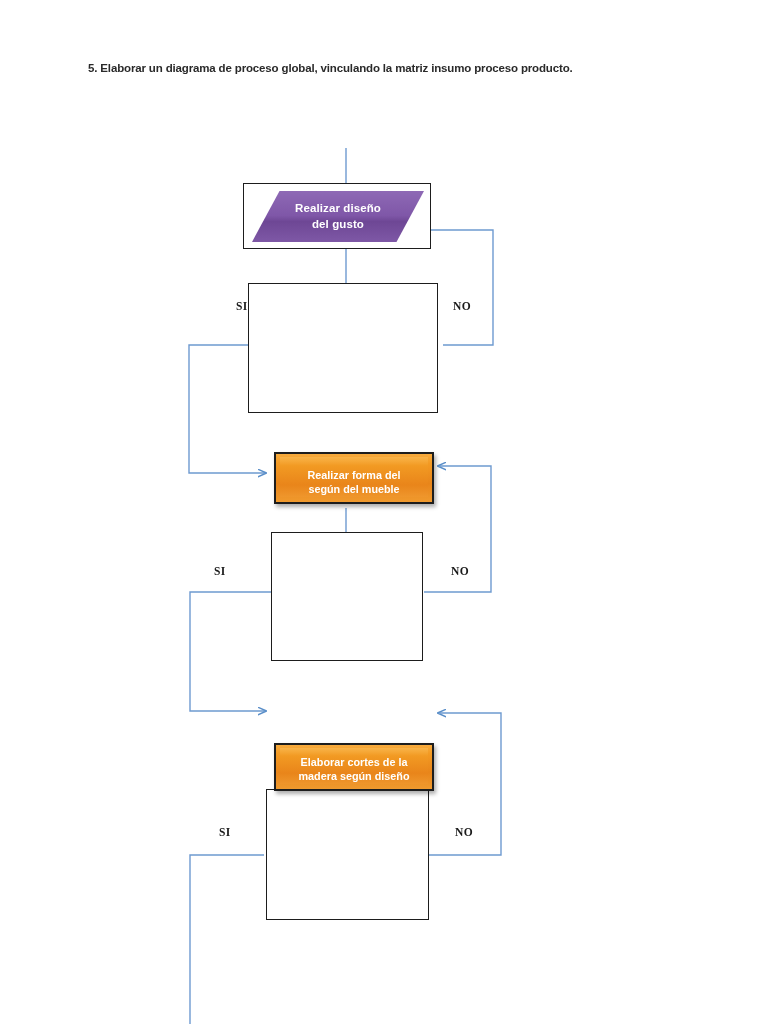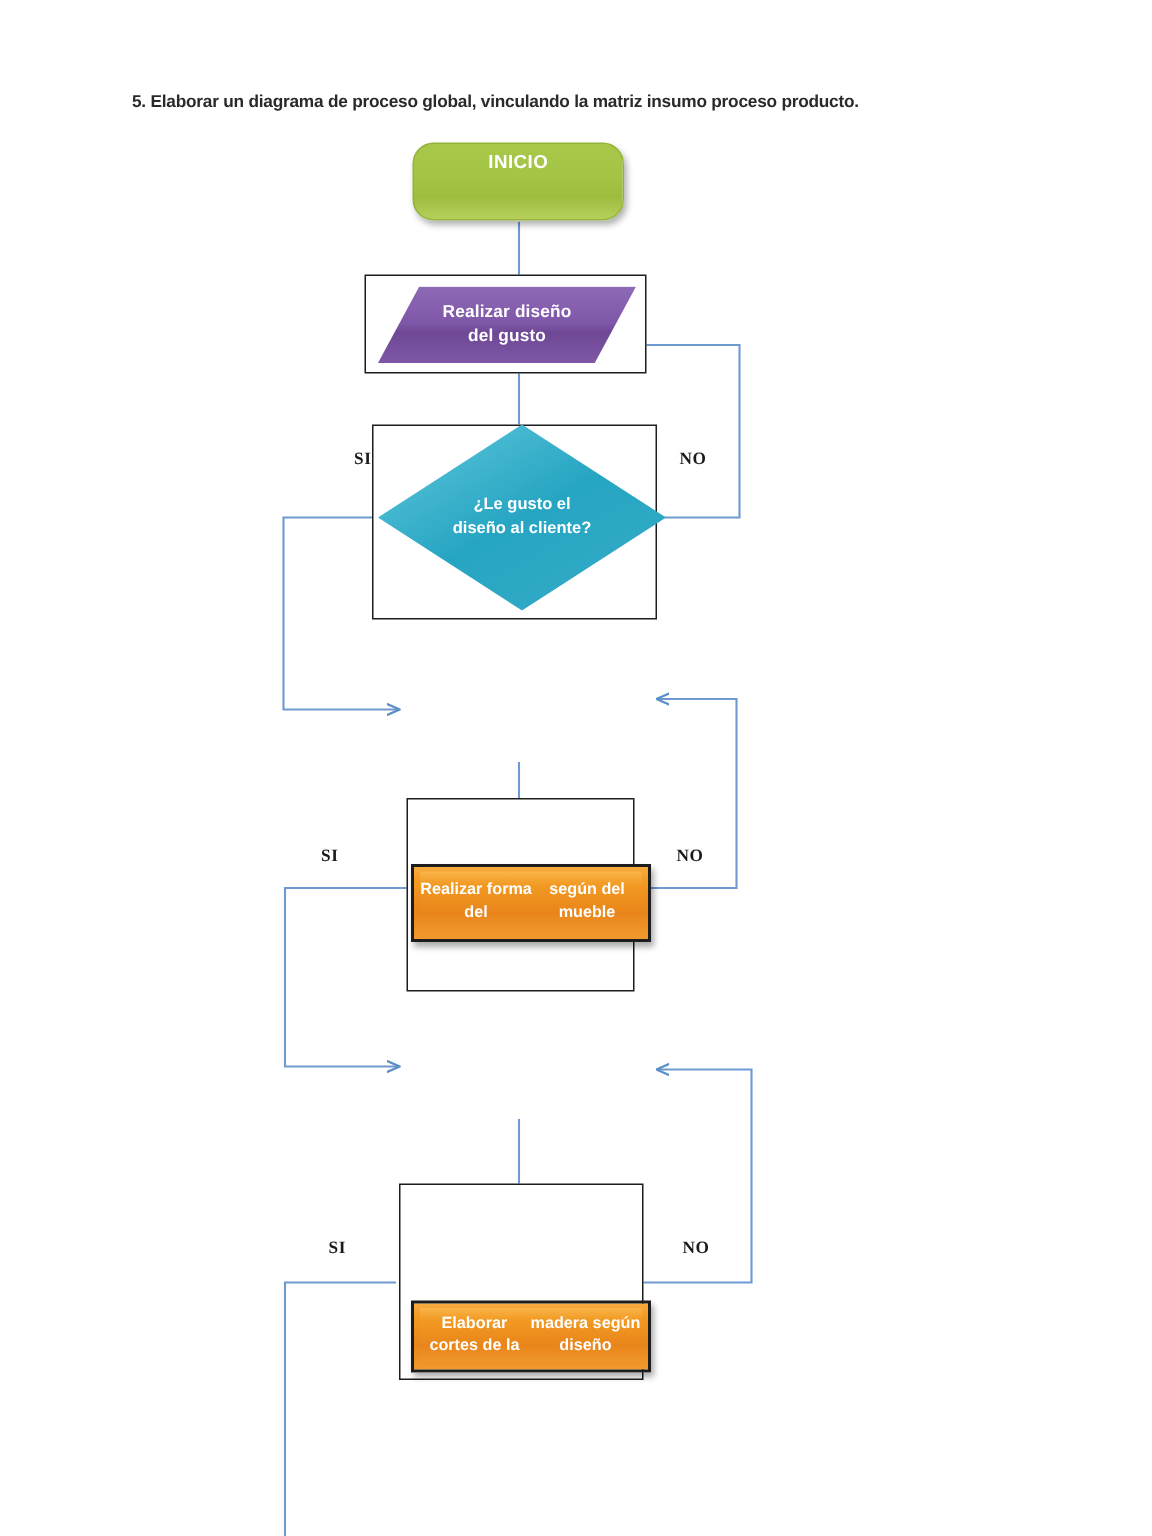--- a/index.html
+++ b/index.html
@@ -79,22 +79,22 @@
   
   .process {
     position: relative;
     background: linear-gradient(180deg, #f7ab3e 0%, #f39a23 20%, #e8851a 62%, #f09a2e 100%);
     border: 2px solid #1d1d1d;
     box-shadow: 2px 3px 4px rgba(0,0,0,0.32);
   }
   .process .inner {
     position: absolute; left: 4px; right: 4px; top: 3px; bottom: 5px;
     background: linear-gradient(180deg, #f9b449 0%, #f29a23 22%, #e9851a 70%, #ef962c 100%);
-    display: flex; flex-direction: row;
-    align-items: center; justify-content: space-between;
+    display: flex; flex-direction: column;
+    align-items: center; justify-content: flex-end;
     color: #ffffff; font-size: 10.8px; font-weight: bold;
     line-height: 1.35; text-align: center;
   }
 
   
   .diamond { position: relative; }
   .diamond .skin {
     position: absolute; inset: 0;
     background: linear-gradient(150deg, #7fd3e4 0%, #4dbcd4 18%, #26a5c2 50%, #2fa9c5 78%, #5cc4da 100%);
     -webkit-clip-path: polygon(50% 0, 100% 50%, 50% 100%, 0 50%);
@@ -159,41 +159,31 @@
 
       <path d="M264 855 L190 855 L190 1024"></path>
     </g>
   </svg>
 
   <div class="framebox" style="left:243px; top:183px; width:188px; height:66px;"></div>
   <div class="framebox" style="left:248px; top:283px; width:190px; height:130px;"></div>
   <div class="framebox" style="left:271px; top:532px; width:152px; height:129px;"></div>
   <div class="framebox" style="left:266px; top:789px; width:163px; height:131px;"></div>
 
-  <div class="node terminator" style="left:275px; top:95px; width:141px; height:52px;">
-    <span>INICIO</span>
-  </div>
 
   <div class="node" style="left:252px; top:191px; width:172px; height:51px;">
     <div class="parallelogram">
       <div class="skin"></div>
       <div class="txt">
         <span>Realizar diseño</span>
         <span>del gusto</span>
       </div>
     </div>
   </div>
 
-  <div class="node diamond" style="left:252px; top:283px; width:192px; height:124px;">
-    <div class="skin"></div>
-    <div class="txt">
-      <span>¿Le gusto el</span>
-      <span>diseño al cliente?</span>
-    </div>
-  </div>
   <div class="branch-label clip-si" style="left:236px; top:300px; width:13px;">SI</div>
   <div class="branch-label" style="left:453px; top:300px;">NO</div>
 
   <div class="node process" style="left:274px; top:452px; width:160px; height:52px;">
     <div class="inner">
       <span>Realizar forma del</span>
       <span>según del mueble</span>
     </div>
   </div>
 

